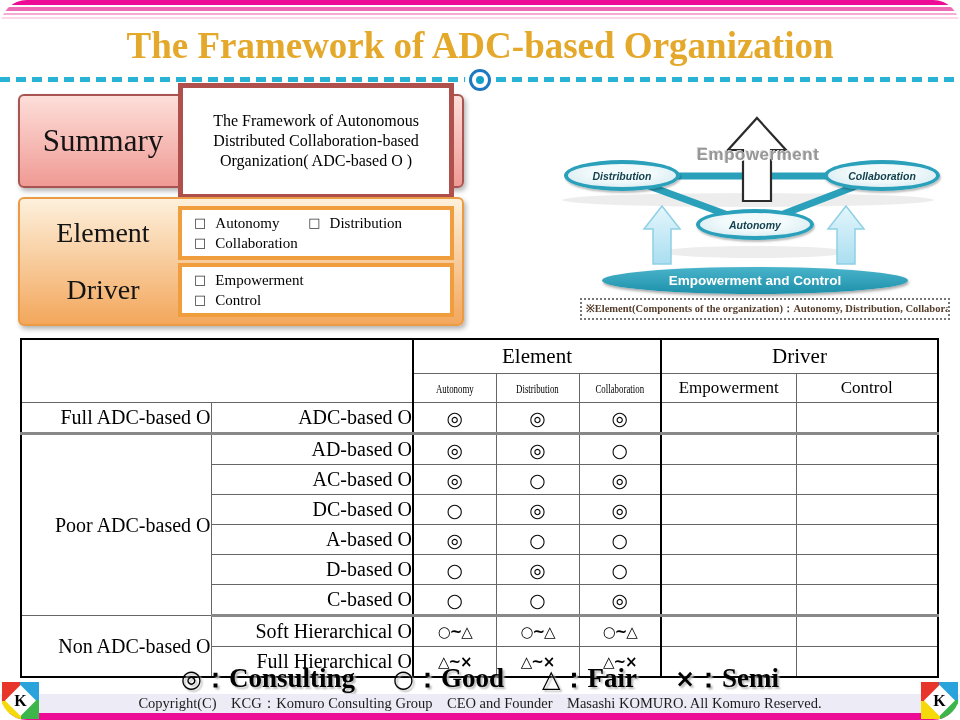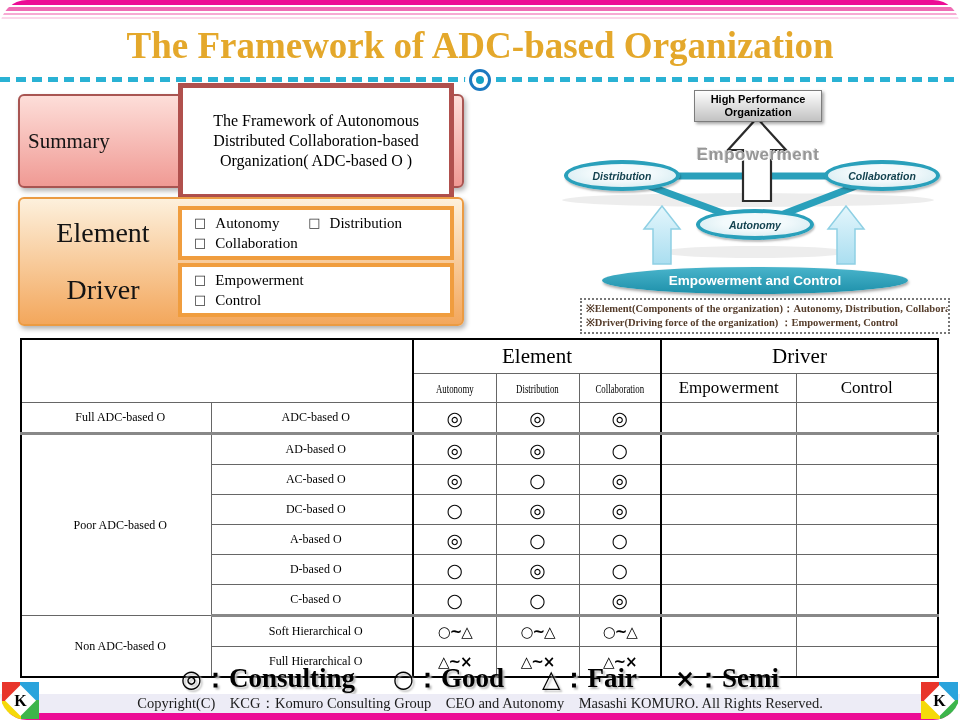--- a/index.html
+++ b/index.html
@@ -21,21 +21,21 @@
     border:3px solid #1b79c0;background:#fff;box-shadow:0 0 0 4px #fff;}
   .bullseye .dot{position:absolute;left:4px;top:4px;width:8px;height:8px;border-radius:50%;
     background:#16a2c4;}
 
   
   .summary-box{position:absolute;left:18px;top:94px;width:446px;height:94px;
     border:2.5px solid #a85552;border-radius:6px;
     background:linear-gradient(180deg,#fdded9,#f09a94);
     box-shadow:2px 3px 5px rgba(0,0,0,.3);
     display:flex;align-items:center;padding:0 8px;box-sizing:border-box;}
-  .summary-label{width:150px;font-size:21px;color:#141414;}
+  .summary-label{width:150px;text-align:center;font-size:31px;color:#141414;}
   .summary-inner{flex:1;background:#fff;border:5px solid #b0504d;height:70px;
     display:flex;align-items:center;justify-content:center;text-align:center;
     font-size:16px;line-height:1.25;padding:18px 6px;}
 
   .ed-box{position:absolute;left:18px;top:197px;width:446px;height:129px;
     border:2.5px solid #eb9b43;border-radius:6px;
     background:linear-gradient(180deg,#fdf0dc,#f3a75c);
     box-shadow:2px 3px 5px rgba(0,0,0,.3);
     display:flex;flex-direction:column;justify-content:space-evenly;
     padding:4px 8px;box-sizing:border-box;}
@@ -82,21 +82,21 @@
   
   .org-table{position:absolute;left:20px;top:338px;border-collapse:collapse;
     table-layout:fixed;border:2px solid #000;}
   .org-table th,.org-table td{border:1px solid #666;padding:0;overflow:hidden;}
   .org-table th{font-weight:normal;background:#fff;}
   th.h-top{font-size:21px;height:33px;}
   th.h-sub{height:28px;font-size:17px;}
   th.h-sub .cond{display:inline-block;transform:scaleX(.68);transform-origin:center;
     font-size:13px;white-space:nowrap;}
   td{height:29px;background:#fff;}
-  td.c-group,td.c-org{font-size:12px;padding-left:8px;text-align:center;}
+  td.c-group,td.c-org{font-size:20px;padding-left:8px;text-align:right;}
   td.c-sym{text-align:center;font-family:"DejaVu Sans",sans-serif;font-weight:bold;
     font-size:19px;}
   td.c-sym.small{font-size:15px;letter-spacing:-1px;}
   tr.gsep td{border-bottom:3px solid #888;}
   .bl2{border-left:2px solid #000 !important;}
 
   
   .legend{position:absolute;left:0;top:660px;width:960px;display:flex;
     justify-content:center;gap:38px;align-items:baseline;}
   .legend-item{display:flex;align-items:baseline;font-weight:bold;font-size:27px;color:#000;
@@ -177,28 +177,26 @@
       <ellipse cx="190" cy="112" rx="186" ry="7" fill="#000" opacity="0.07"></ellipse>
       <ellipse cx="197" cy="164" rx="95" ry="6" fill="#000" opacity="0.07"></ellipse>
       <line x1="64" y1="88" x2="324" y2="88" stroke="#2aa0bb" stroke-width="7"></line>
       <line x1="64" y1="88" x2="197" y2="137" stroke="#2aa0bb" stroke-width="7"></line>
       <line x1="324" y1="88" x2="197" y2="137" stroke="#2aa0bb" stroke-width="7"></line>
       <polygon points="104,118 122,141 113,141 113,176 95,176 95,141 86,141" fill="url(#lbgrad)" stroke="#8fd0e4" stroke-width="1.5"></polygon>
       <polygon points="288,118 306,141 297,141 297,176 279,176 279,141 270,141" fill="url(#lbgrad)" stroke="#8fd0e4" stroke-width="1.5"></polygon>
       <polygon points="199,30 228,62 213,62 213,113 185,113 185,62 170,62" fill="#ffffff" stroke="#2b2b2b" stroke-width="2.2"></polygon>
     </svg>
     <div class="optimization">Empowerment</div>
-    <div class="hp-box">High Performance Organization</div>
     <div class="node node-distribution">Distribution</div>
     <div class="node node-collaboration">Collaboration</div>
     <div class="node node-autonomy">Autonomy</div>
     <div class="base-ellipse">Empowerment and Control</div>
     <div class="note-box">
       <div>※Element(Components of the organization)：Autonomy, Distribution, Collaboration</div>
-      <div>※Driver(Driving force of the organization) ：Empowerment, Control</div>
     </div>
   </div>
 
   <table class="org-table">
     <colgroup>
       <col style="width:190px">
         <col style="width:202px">
       <col style="width:83px">
         <col style="width:83px">
         <col style="width:82px">
@@ -314,21 +312,21 @@
         <span>：</span>
         <span>Fair</span>
     </span>
     <span class="legend-item">
       <span class="legend-sym">×</span>
         <span>：</span>
         <span>Semi</span>
     </span>
   </div>
 
-  <div class="footer-bar">Copyright(C)　KCG：Komuro Consulting Group　CEO and Autonomy　Masashi KOMURO. All Rights Reserved.</div>
+  <div class="footer-bar">Copyright(C)　KCG：Komuro Consulting Group　CEO and Founder　Masashi KOMURO. All Komuro Reserved.</div>
   <div class="bottom-strip"></div>
   <div class="klogo left">
     <span class="kdiamond">K</span>
   </div>
   <div class="klogo right">
     <span class="kdiamond">K</span>
   </div>
 
 </div>
 

